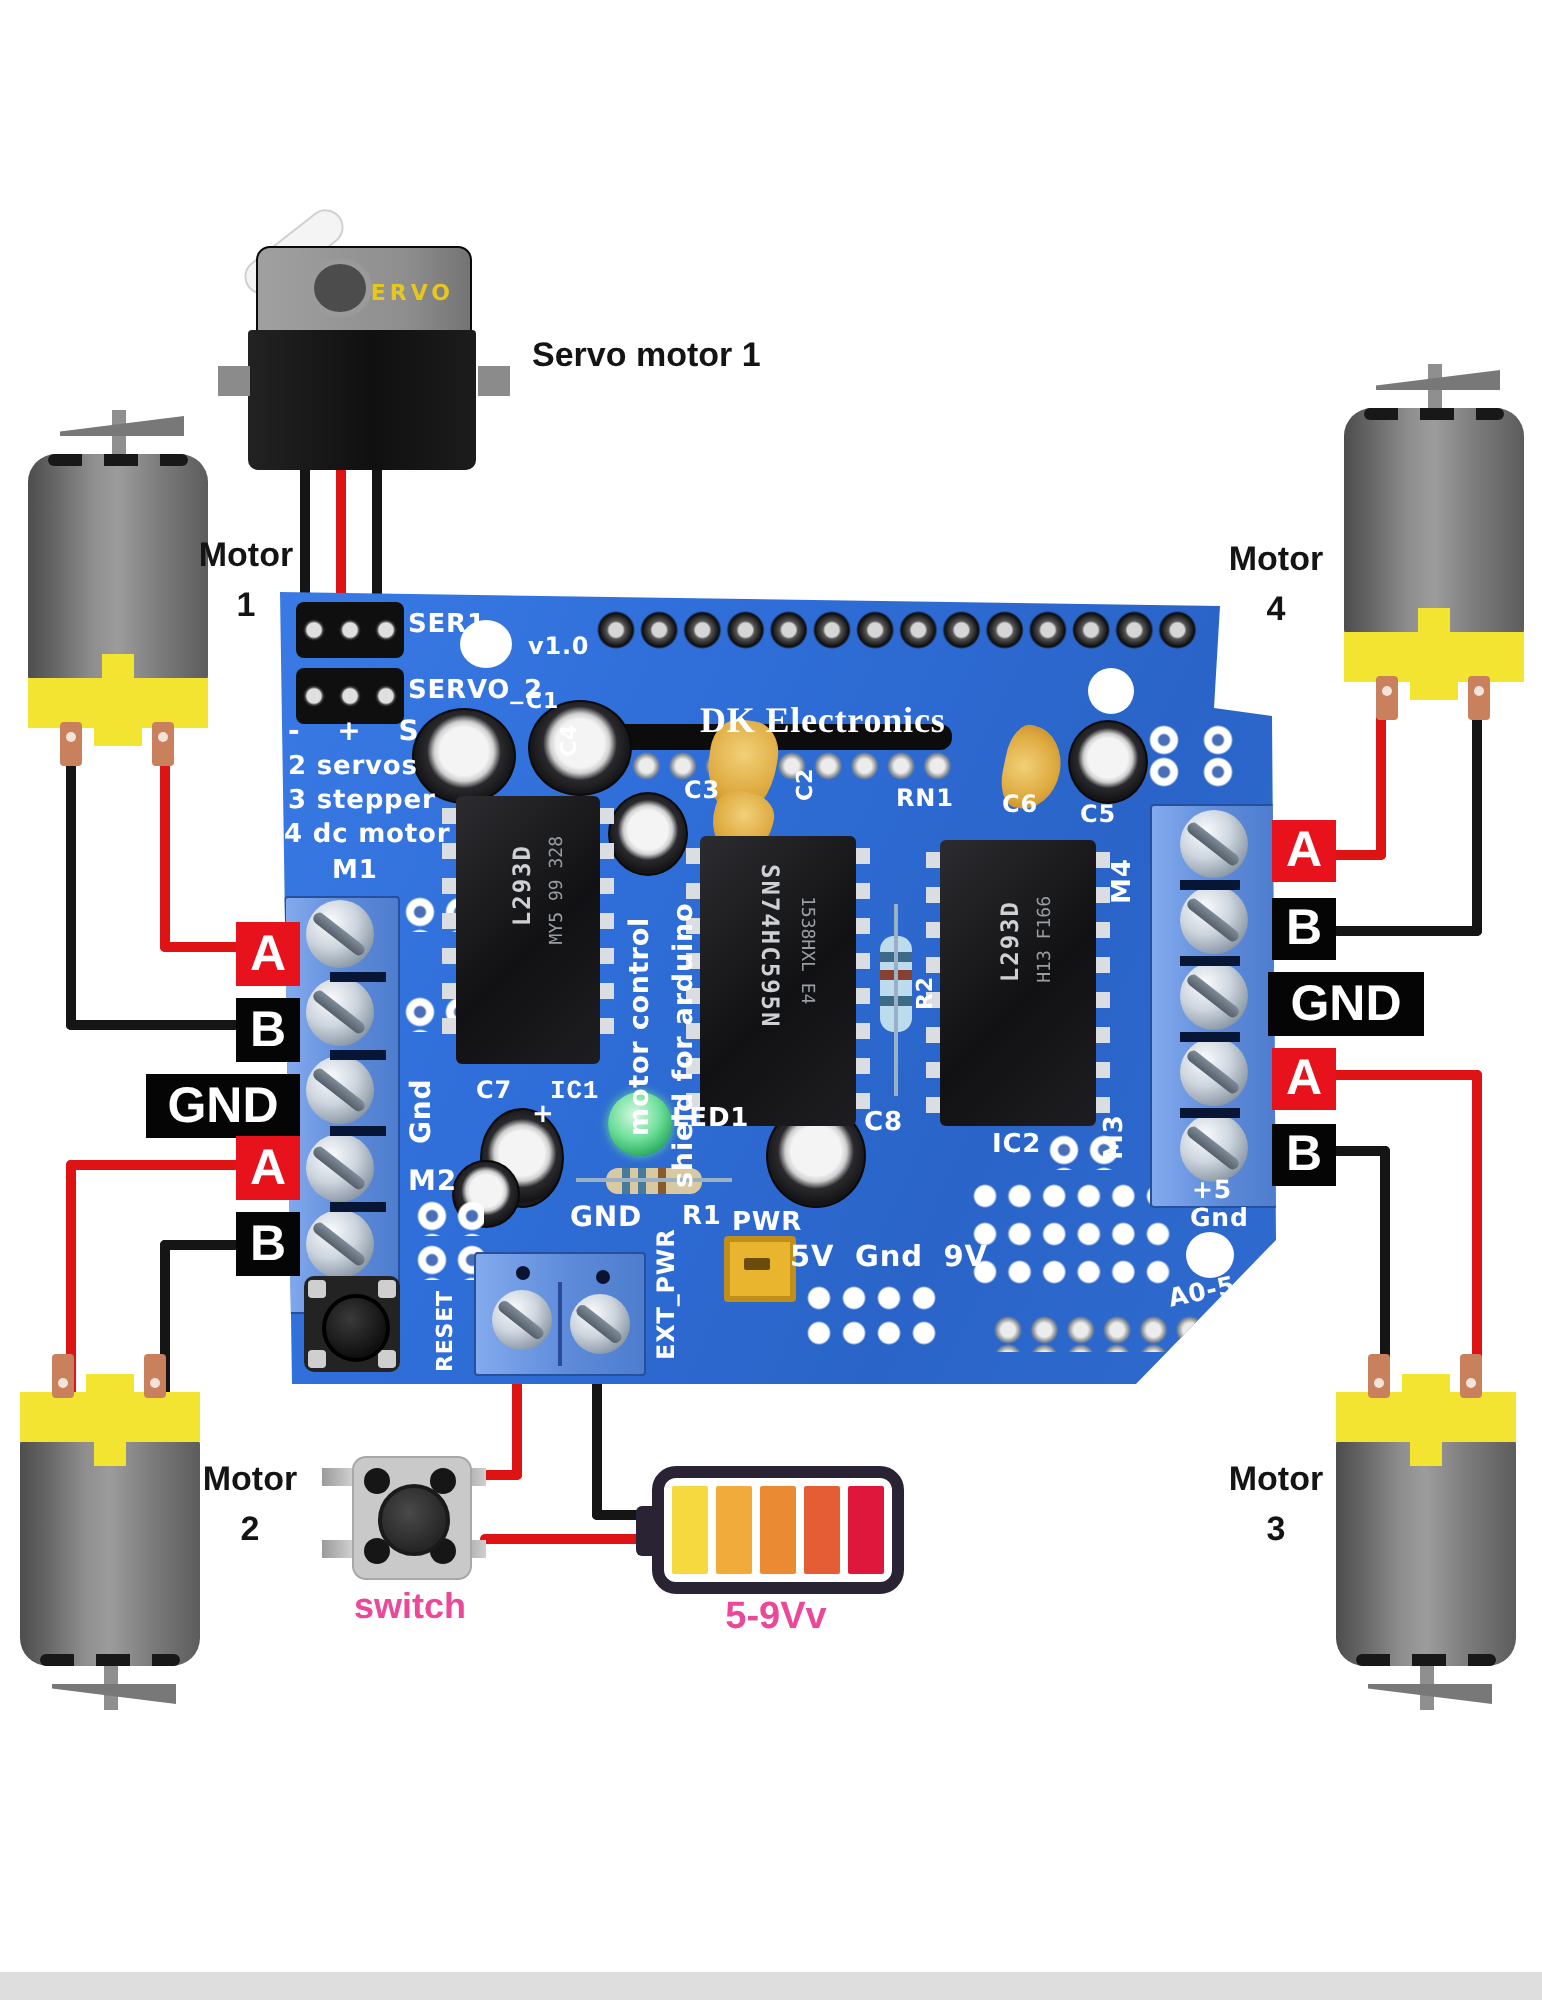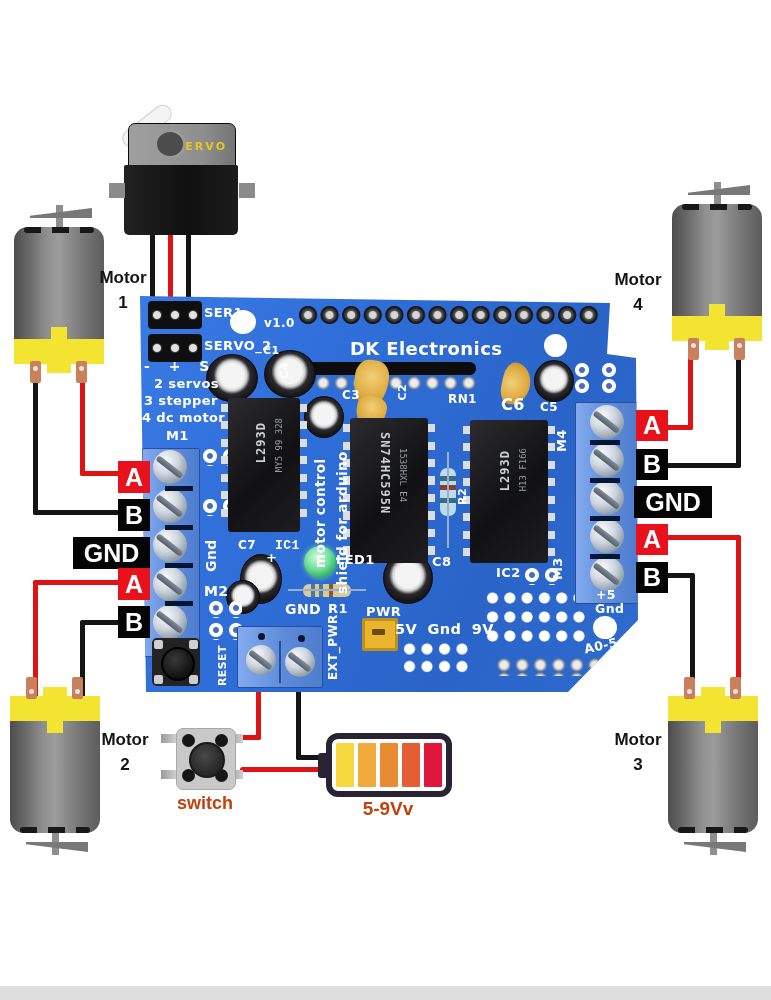--- a/index.html
+++ b/index.html
@@ -120,37 +120,38 @@
   .switch .cc{position:absolute;left:33px;top:16px;width:32px;height:32px;border-radius:50%;
       background:radial-gradient(circle at 42% 38%,#4a4a4a,#262626 70%);border:2px solid #1a1a1a;}
   .switch .pin{position:absolute;width:15px;height:9px;background:linear-gradient(90deg,#9a9a9a,#cfcfcf);}
   
   .battery{position:absolute;left:326px;top:733px;width:114px;height:52px;background:#fff;
       border:6px solid #2a2333;border-radius:12px;z-index:6;}
   .battery .nub{position:absolute;left:-14px;top:14px;width:9px;height:25px;background:#2a2333;
       border-radius:3px 0 0 3px;}
   .bars{position:absolute;left:4px;top:4px;right:4px;bottom:4px;display:flex;gap:4px;}
   .bar{flex:1;border-radius:1px;}
-  .smalllabel{position:absolute;font-weight:bold;font-size:18px;color:#c2410c;z-index:6;text-align:center;}
+  .smalllabel{position:absolute;font-weight:bold;font-size:18px;color:#ec4899;z-index:6;text-align:center;}
 </style>
 </head>
 <body>
 
 <div id="canvas">
 
   <div class="servo">
     <div class="horn"></div>
     <div class="cap">
       <span class="badge">SERVO</span>
     </div>
     <div class="hub"></div>
     <div class="sbody"></div>
     <div class="stab stl"></div>
     <div class="stab str"></div>
   </div>
+  <div class="biglabel" style="left:266px;top:166px;width:130px;text-align:left;">Servo motor 1</div>
 
   <div class="wire wb" style="left:150px;top:230px;width:5px;height:80px;"></div>
   <div class="wire wr" style="left:168px;top:230px;width:5px;height:80px;"></div>
   <div class="wire wb" style="left:186px;top:230px;width:5px;height:80px;"></div>
 
   <div class="motor" style="left:14px;top:203px;">
     <div class="shaft"></div>
     <div class="prop"></div>
     <div class="mbody"></div>
     <div class="dashes"></div>
@@ -242,34 +243,34 @@
   <div id="board">
 
     <div class="h3" style="left:8px;top:13px;"></div>
     <div class="bt" style="left:64px;top:17px;">SER1</div>
     <div class="hole" style="left:90px;top:22px;width:26px;height:24px;"></div>
     <div class="bt" style="left:124px;top:28px;font-size:12px;">v1.0</div>
     <div class="pinrow" style="left:158px;top:16px;width:302px;height:22px;"></div>
     <div class="h3" style="left:8px;top:46px;"></div>
     <div class="bt" style="left:64px;top:50px;">SERVO_2</div>
     <div class="bt" style="left:4px;top:70px;font-size:14px;letter-spacing:7px;">- + S</div>
-    <div class="bt" style="left:14px;top:88px;">2 servos</div>
+    <div class="bt" style="left:4px;top:88px;">2 servos</div>
     <div class="bt" style="left:4px;top:105px;">3 stepper</div>
     <div class="bt" style="left:2px;top:122px;">4 dc motor</div>
     <div class="bt" style="left:26px;top:140px;">M1</div>
-    <div class="bt" style="left:210px;top:50px;font-size:18px;">DK  Electronics</div>
+    <div class="bt" style="left:210px;top:62px;font-size:18px;font-family:Liberation Serif, serif;">DK  Electronics</div>
     <div class="hdrbar" style="left:152px;top:74px;width:184px;height:13px;"></div>
     <div class="pads" style="left:156px;top:88px;width:182px;height:14px;"></div>
 
     <div class="bt" style="left:123px;top:56px;font-size:11px;">C1</div>
     <div class="bt vu" style="left:138px;top:74px;font-size:11px;">C4</div>
     <div class="bt" style="left:202px;top:100px;font-size:12px;">C3</div>
     <div class="bt vu" style="left:256px;top:96px;font-size:11px;">C2</div>
     <div class="bt" style="left:308px;top:104px;font-size:12px;">RN1</div>
-    <div class="bt" style="left:361px;top:107px;font-size:16px;">C6</div>
+    <div class="bt" style="left:361px;top:107px;font-size:12px;">C6</div>
     <div class="bt" style="left:400px;top:112px;font-size:12px;">C5</div>
 
     <div class="cap" style="left:66px;top:66px;width:50px;height:46px;"></div>
     <div class="cap" style="left:124px;top:62px;width:50px;height:46px;"></div>
     <div class="tant" style="left:214px;top:72px;width:34px;height:48px;transform:rotate(8deg);"></div>
     <div class="tant" style="left:355px;top:82px;width:42px;height:28px;transform:rotate(-78deg);"></div>
     <div class="cap" style="left:394px;top:72px;width:38px;height:40px;"></div>
     <div class="cap" style="left:164px;top:108px;width:38px;height:40px;"></div>
     <div class="tant" style="left:216px;top:108px;width:30px;height:32px;transform:rotate(14deg);"></div>
     <div class="hole" style="left:404px;top:46px;width:23px;height:23px;"></div>
@@ -351,21 +352,21 @@
       <div class="screw sm" style="left:47px;top:20px;">
           <i></i>
         </div>
       <div style="position:absolute;left:41px;top:14px;width:2px;height:42px;background:#2a4a9a;"></div>
     </div>
     <div class="bt vu" style="left:186px;top:332px;height:60px;font-size:12px;">EXT_PWR</div>
 
     <div class="resh" style="left:163px;top:296px;width:48px;height:13px;"></div>
     <div style="position:absolute;left:148px;top:301px;width:78px;height:2px;background:#9ab0c4;"></div>
     <div class="bt" style="left:145px;top:313px;font-size:14px;">GND</div>
-    <div class="bt" style="left:188px;top:313px;">R1</div>
+    <div class="bt" style="left:201px;top:313px;">R1</div>
     <div class="bt" style="left:226px;top:316px;">PWR</div>
     <div class="jumper" style="left:222px;top:330px;width:30px;height:27px;">
         <i></i>
       </div>
     <div class="bt" style="left:255px;top:333px;font-size:14.5px;word-spacing:5px;">5V Gnd 9V</div>
     <div class="holes" style="left:261px;top:352px;width:70px;height:36px;background-size:17.5px 17.5px;"></div>
     <div class="pads" style="left:355px;top:370px;width:108px;height:18px;"></div>
 
     <div class="holes" style="left:344px;top:301px;width:104px;height:57px;"></div>
     <div class="bt" style="left:456px;top:299px;font-size:12.5px;">+5</div>

